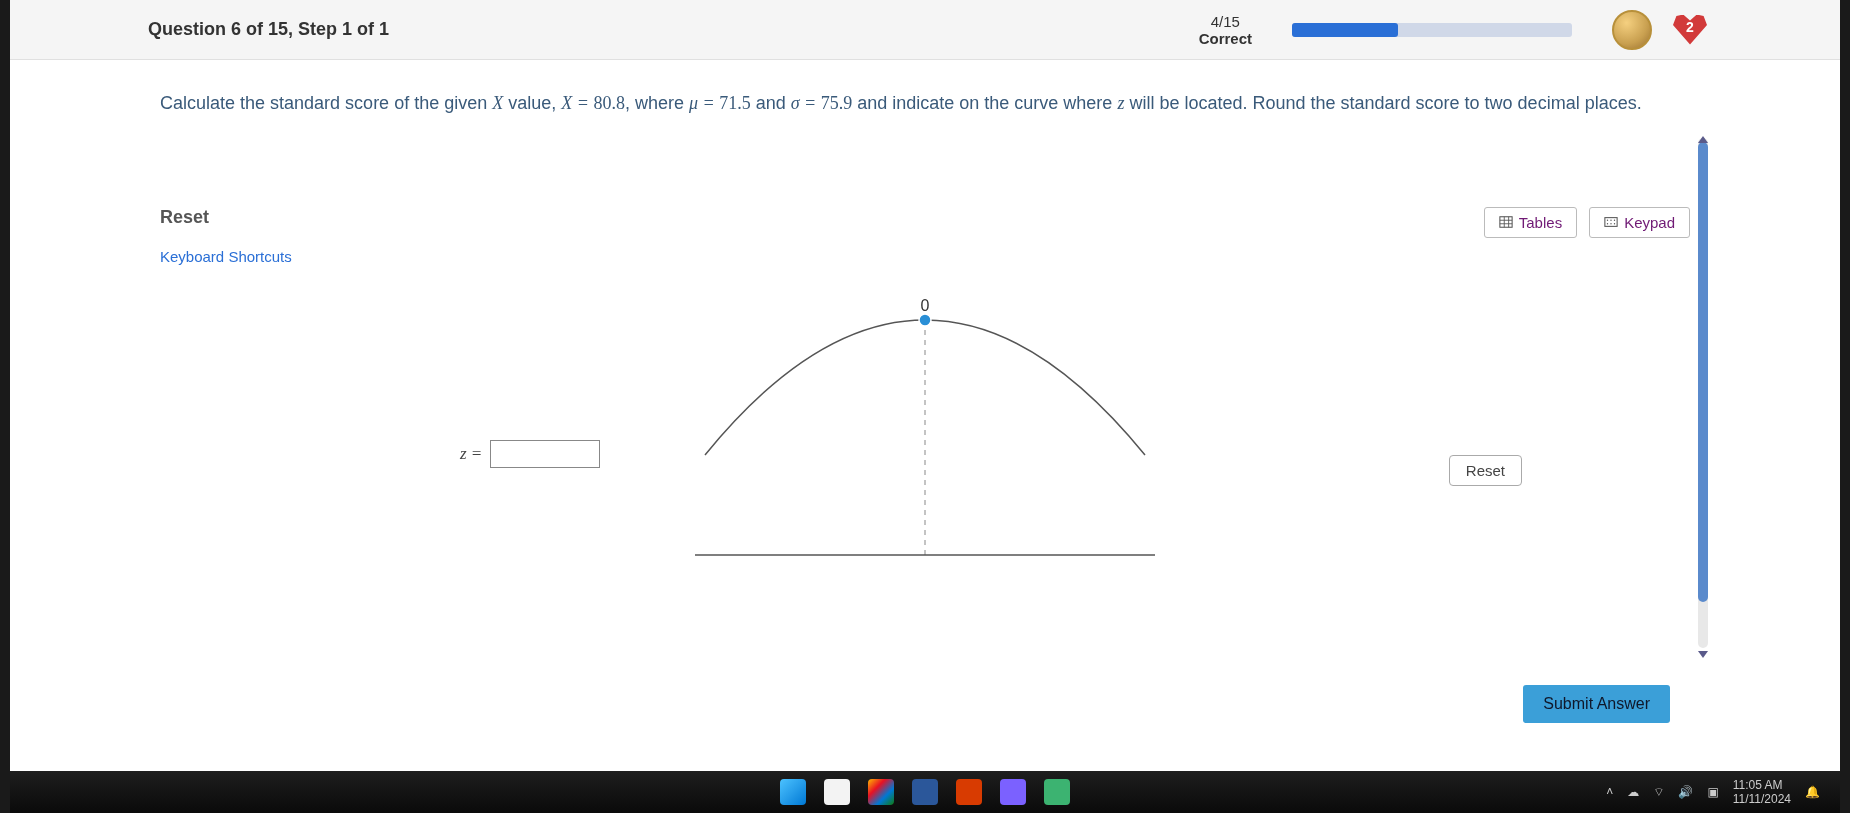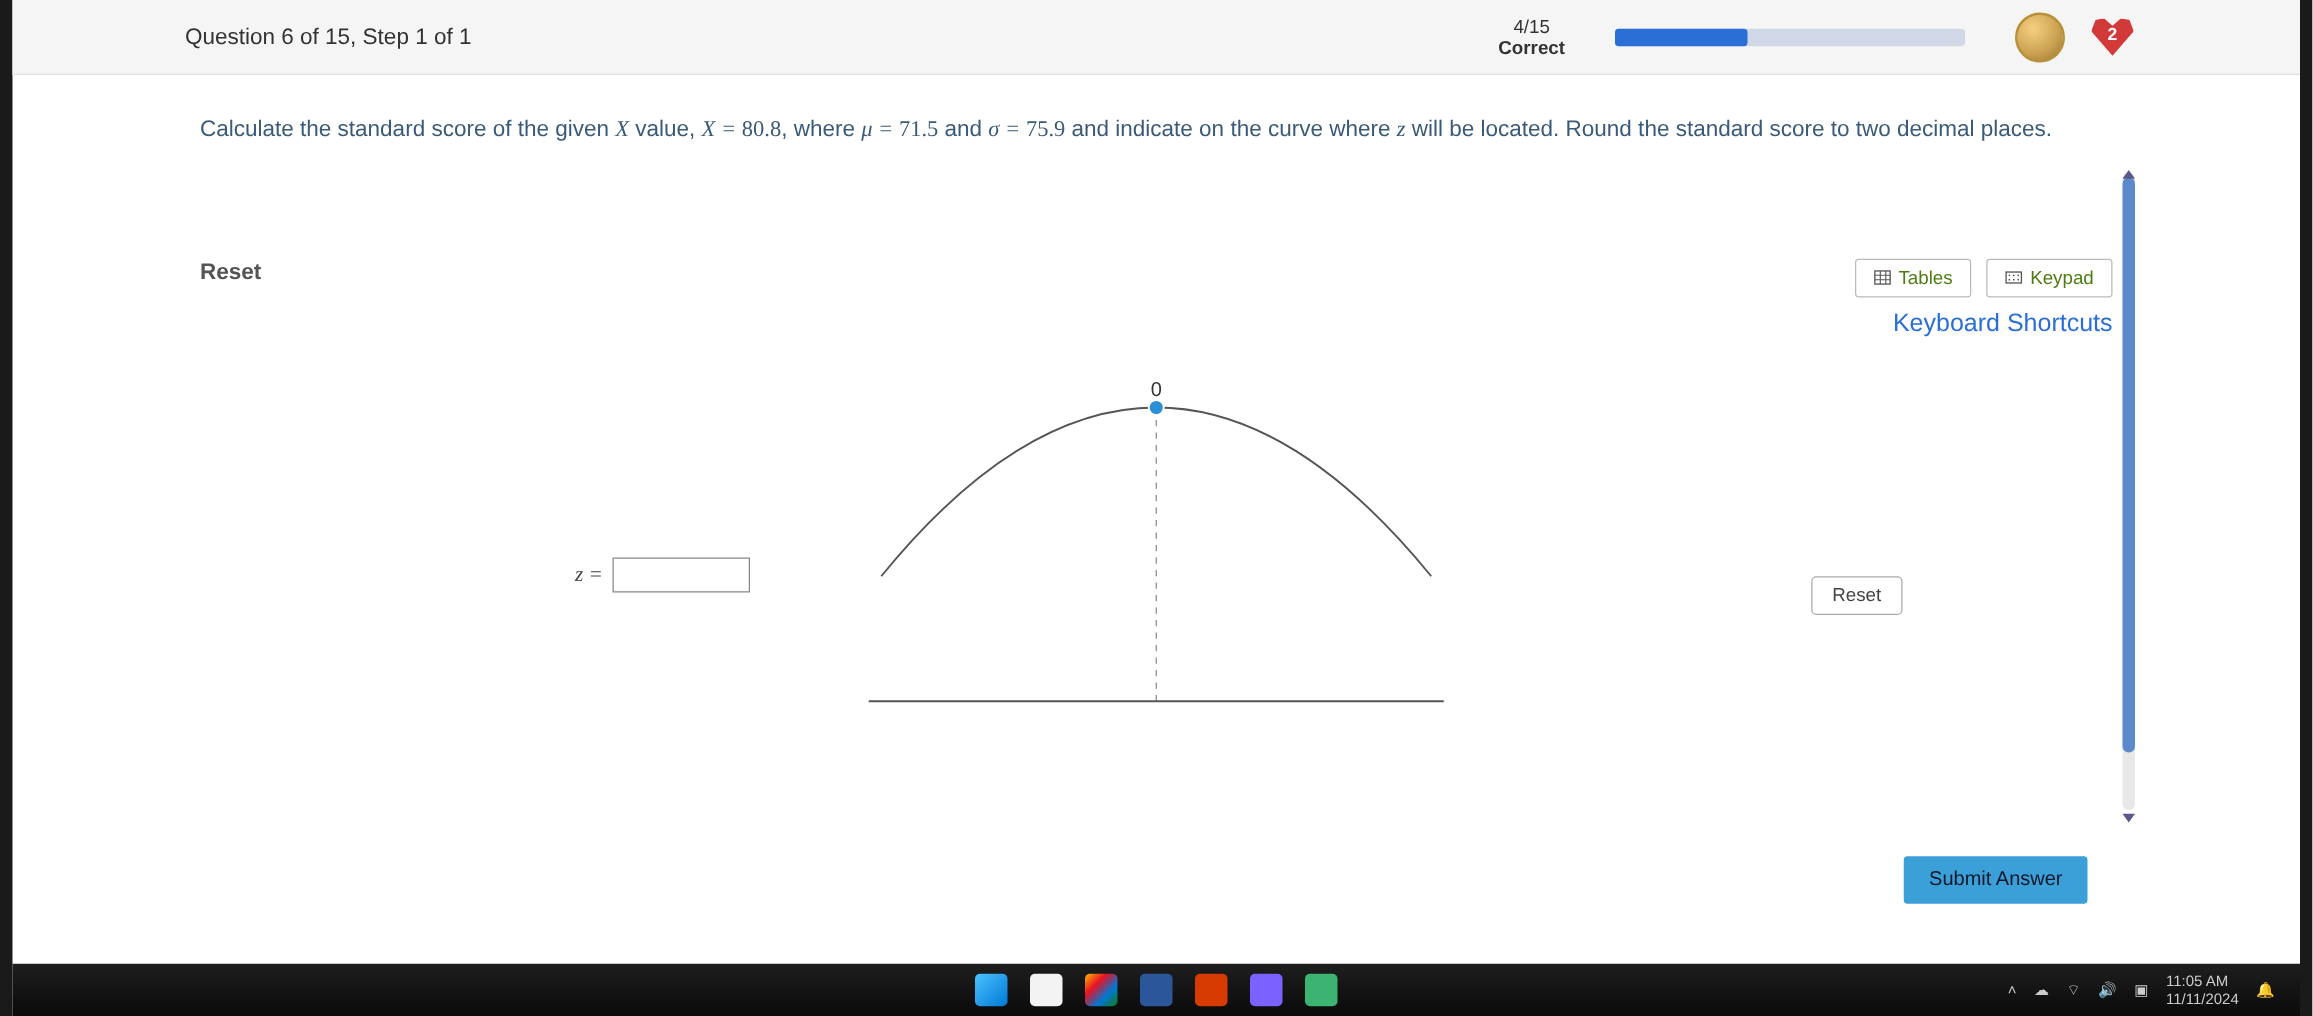--- a/index.html
+++ b/index.html
@@ -25,21 +25,21 @@
     }
     .header-row {
       display: flex;
       align-items: center;
       padding: 0 130px 0 130px;
       height: 60px;
       background: #f5f5f5;
       border-bottom: 1px solid #e0e0e0;
     }
     .question-title {
-      font-weight: 400;
+      font-weight: 700;
       font-size: 18px;
       color: #333;
       flex: 0 0 auto;
       margin-left: 8px;
     }
     .score-block {
       margin-left: auto;
       margin-right: 40px;
       text-align: center;
       font-size: 15px;
@@ -112,35 +112,35 @@
     .tool-buttons {
       display: flex;
       gap: 12px;
       align-items: center;
     }
     .tool-btn {
       border: 1px solid #bbb;
       background: #fff;
       padding: 6px 14px;
       font-size: 15px;
-      color: #4d7c0f;
+      color: #701a75;
       border-radius: 3px;
       display: flex;
       align-items: center;
       gap: 6px;
       cursor: pointer;
     }
     .tool-btn .ico {
       width: 14px; height: 14px;
       display: inline-block;
     }
     .kbd-link {
-      text-align: right;
+      text-align: left;
       color: #2a6fd6;
-      font-size: 20px;
+      font-size: 15px;
       margin-bottom: 30px;
       cursor: pointer;
     }
 
     .hint-text {
       color: #7a98b0;
       font-size: 16px;
       margin-bottom: 8px;
     }
 

